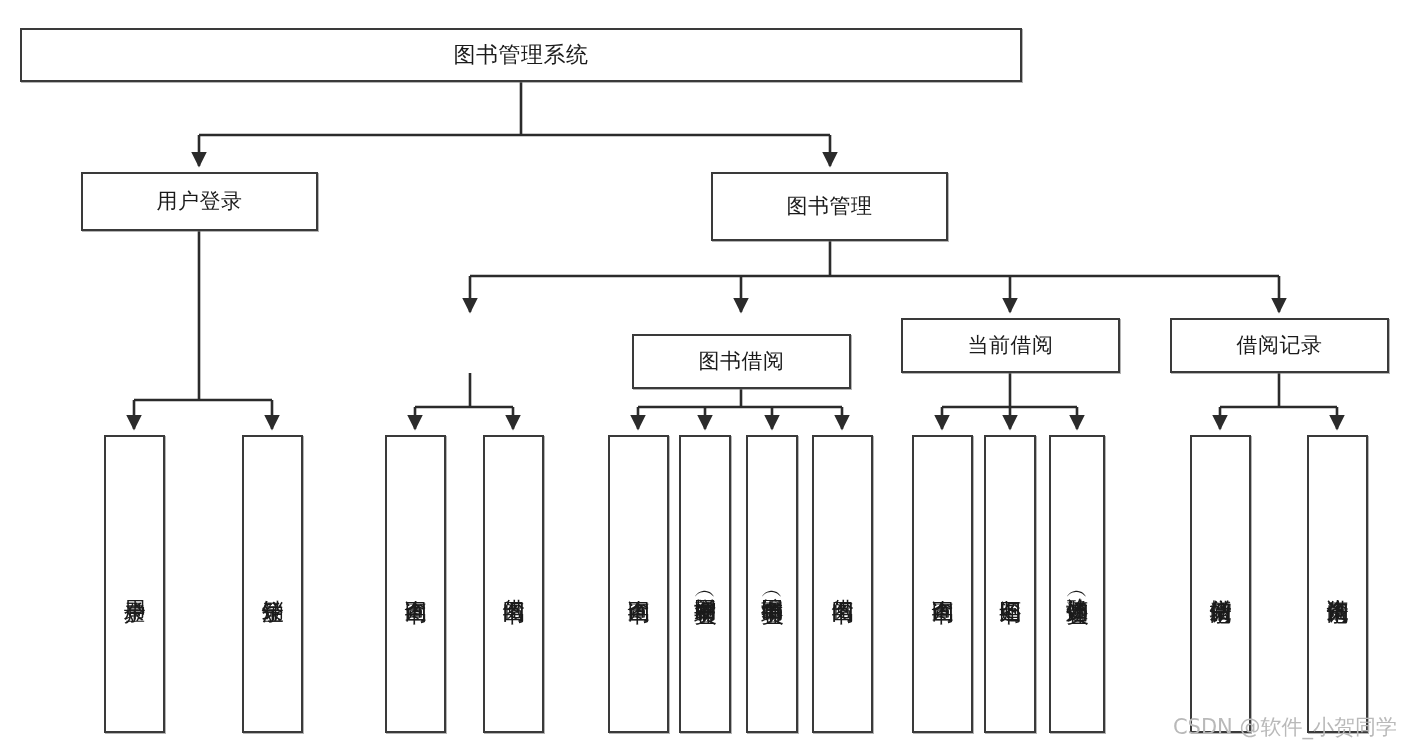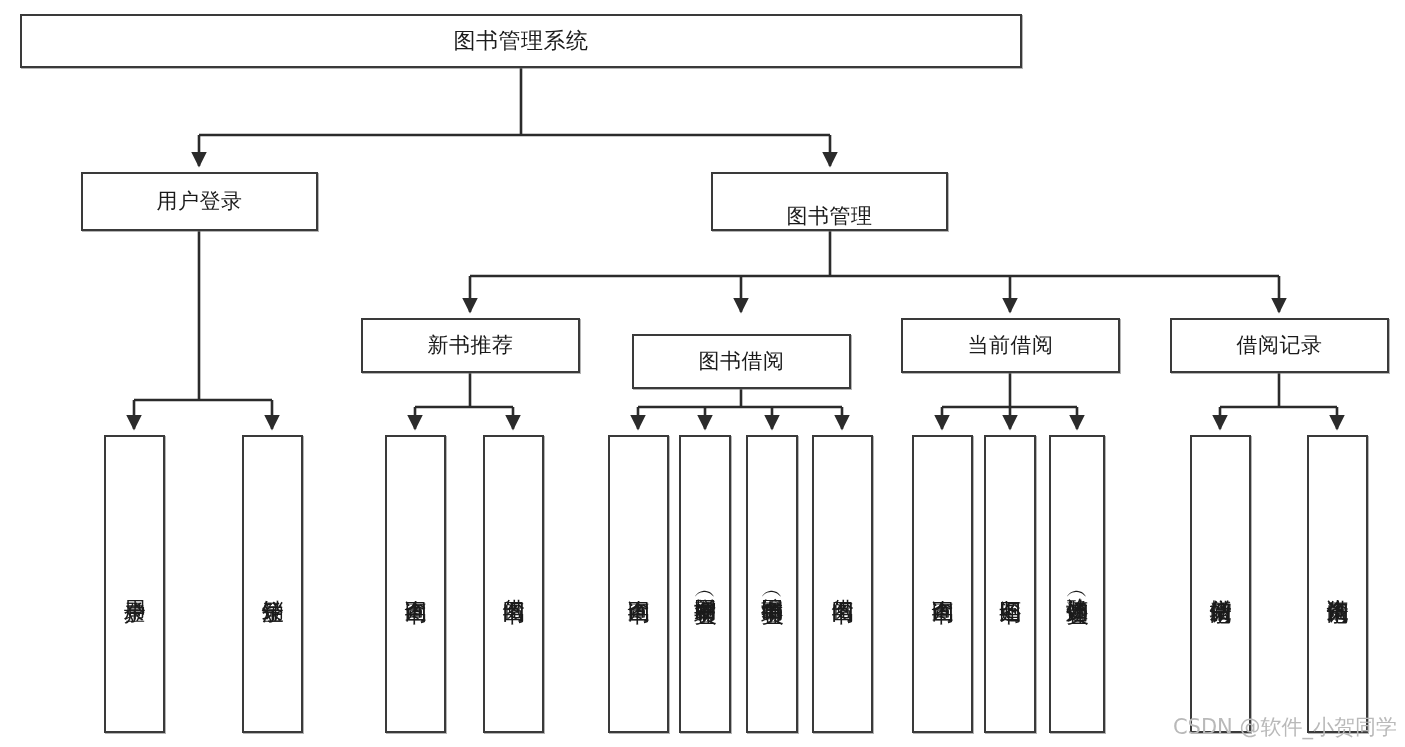--- a/index.html
+++ b/index.html
@@ -120,34 +120,31 @@
       <path d="M 1010 407 L 1010 429" marker-end="url(#arrow)"></path>
       <path d="M 1077 407 L 1077 429" marker-end="url(#arrow)"></path>
 
       <path d="M 1279 373 L 1279 407"></path>
       <path d="M 1220 407 L 1337 407"></path>
       <path d="M 1220 407 L 1220 429" marker-end="url(#arrow)"></path>
       <path d="M 1337 407 L 1337 429" marker-end="url(#arrow)"></path>
     </g>
   </svg>
 
-  <div class="node horiz root" style="left:20px; top:14px; width:1002px; height:54px;">
+  <div class="node horiz root" style="left:20px; top:28px; width:1002px; height:54px;">
     <span class="label">图书管理系统</span>
   </div>
 
   <div class="node horiz" style="left:81px; top:172px; width:237px; height:59px;">
     <span class="label">用户登录</span>
   </div>
-  <div class="node horiz" style="left:711px; top:172px; width:237px; height:59px;align-items:flex-end;">
+  <div class="node horiz" style="left:711px; top:172px; width:237px; height:69px;">
     <span class="label">图书管理</span>
   </div>
 
-  <div class="node horiz" style="left:361px; top:318px; width:219px; height:55px;">
-    <span class="label">新书推荐</span>
-  </div>
   <div class="node horiz" style="left:632px; top:318px; width:219px; height:55px;margin-top:16px;">
     <span class="label">图书借阅</span>
   </div>
   <div class="node horiz" style="left:901px; top:318px; width:219px; height:55px;">
     <span class="label">当前借阅</span>
   </div>
   <div class="node horiz" style="left:1170px; top:318px; width:219px; height:55px;">
     <span class="label">借阅记录</span>
   </div>
 

